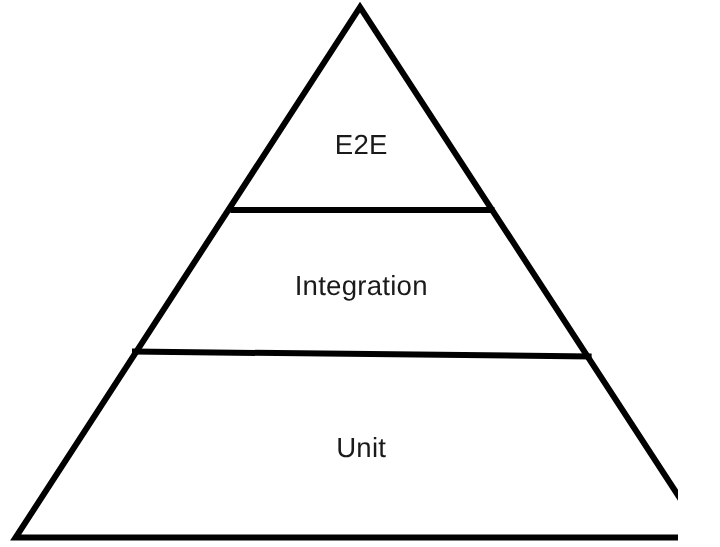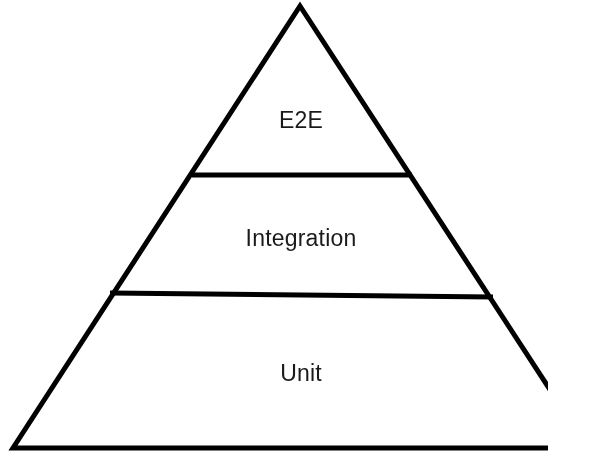--- a/index.html
+++ b/index.html
@@ -7,20 +7,21 @@
     padding: 0;
     background: #ffffff;
   }
   #canvas {
     position: relative;
     width: 548px;
     height: 456px;
     background: #ffffff;
     overflow: hidden;
     font-family: "Liberation Sans", sans-serif;
+    padding-left: 17px;
   }
   #pyramid-svg {
     position: absolute;
     left: 0;
     top: 0;
     width: 600px;
     height: 456px;
     display: block;
   }
   .tier-label {

